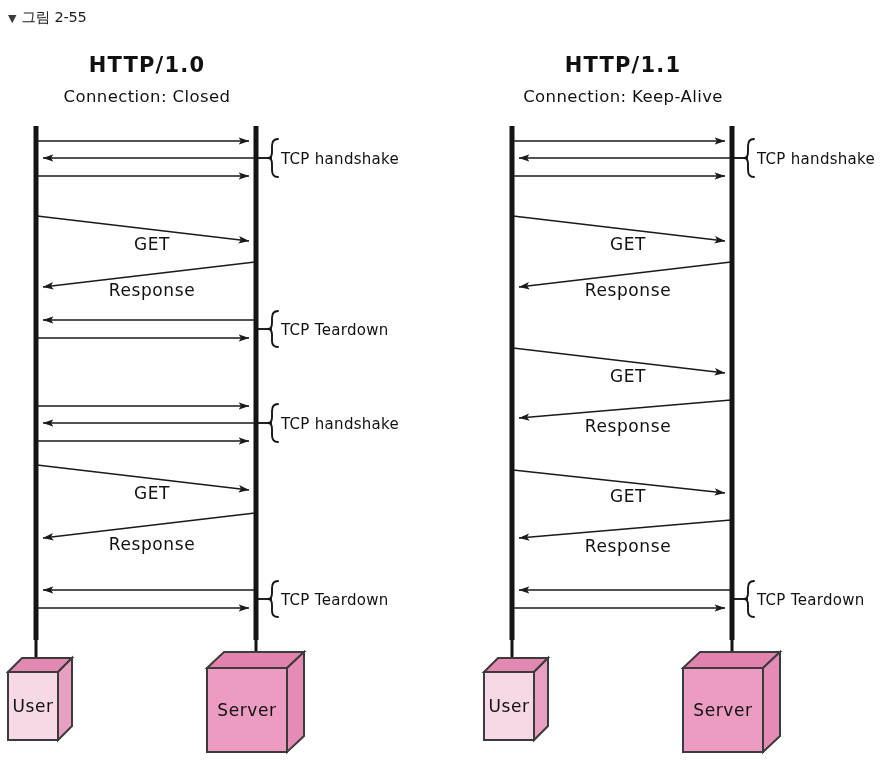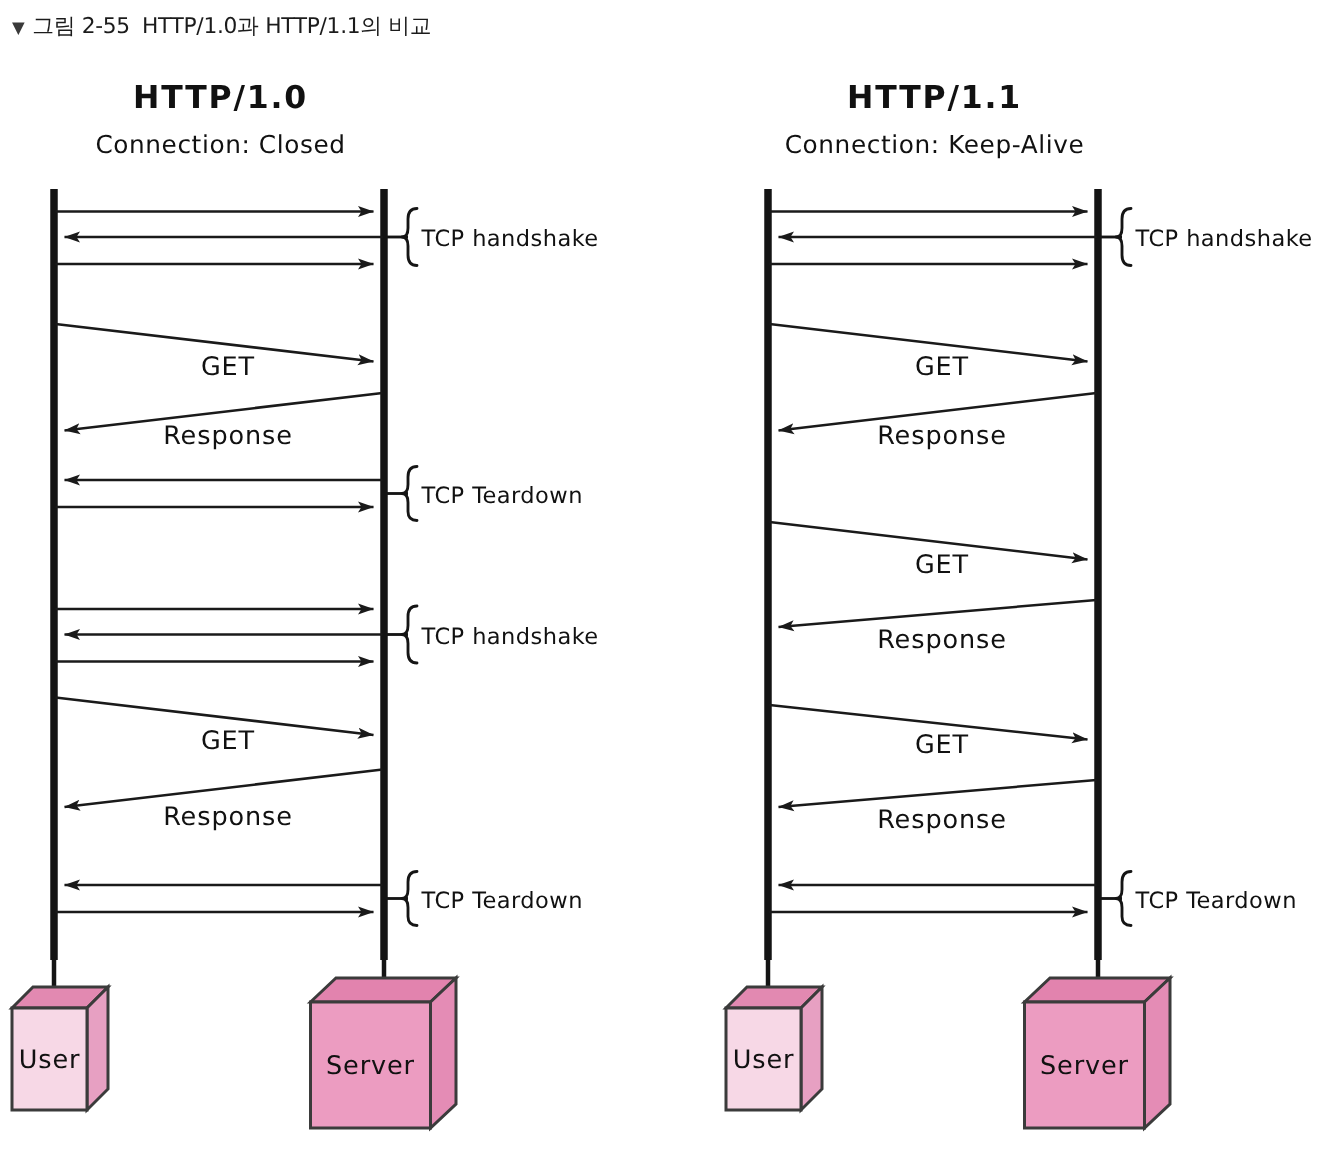--- a/index.html
+++ b/index.html
@@ -111,21 +111,20 @@
     letter-spacing: 0.6px;
     fill: #111111;
   }
 </style>
 </head>
 <body>
 
 <div id="caption">
   <span class="tri">▼</span>
   <span class="fig-no">그림 2-55</span>
-  <span class="fig-title">HTTP/1.0과 HTTP/1.1의 비교</span>
 </div>
 
 <div id="canvas">
 <svg width="886" height="770" viewBox="0 0 886 770" xmlns="http://www.w3.org/2000/svg">
   <defs>
     <marker id="ahR" markerWidth="11" markerHeight="8" refX="10.4" refY="4" orient="auto" markerUnits="userSpaceOnUse">
       <path d="M0,0.3 L10.6,4 L0,7.7 L2.4,4 Z" fill="#1a1a1a"></path>
     </marker>
     <marker id="ahL" markerWidth="11" markerHeight="8" refX="10.4" refY="4" orient="auto" markerUnits="userSpaceOnUse">
       <path d="M0,0.3 L10.6,4 L0,7.7 L2.4,4 Z" fill="#1a1a1a"></path>

